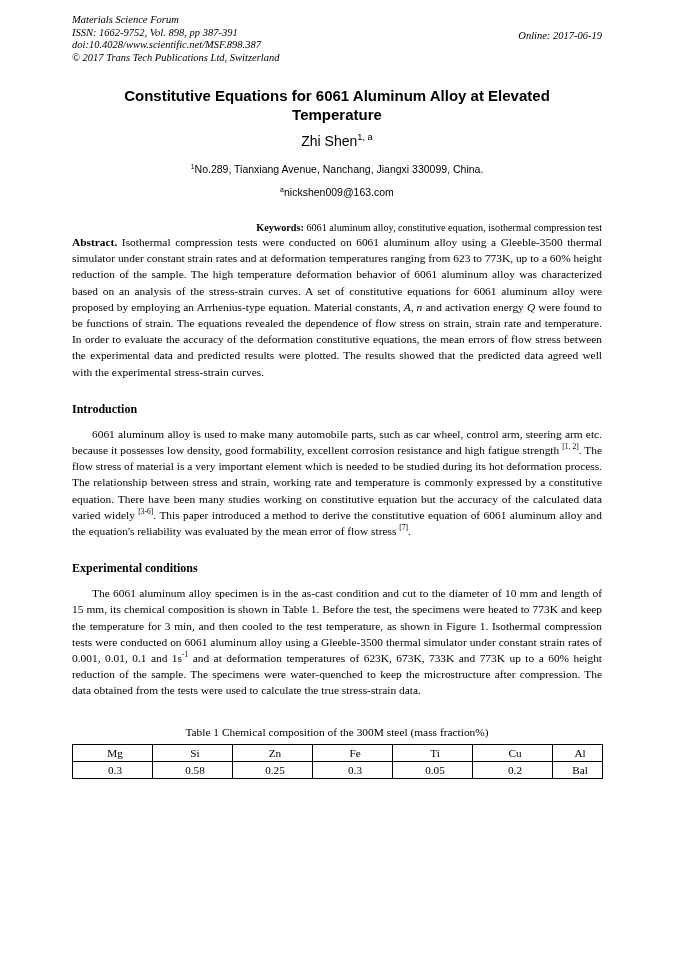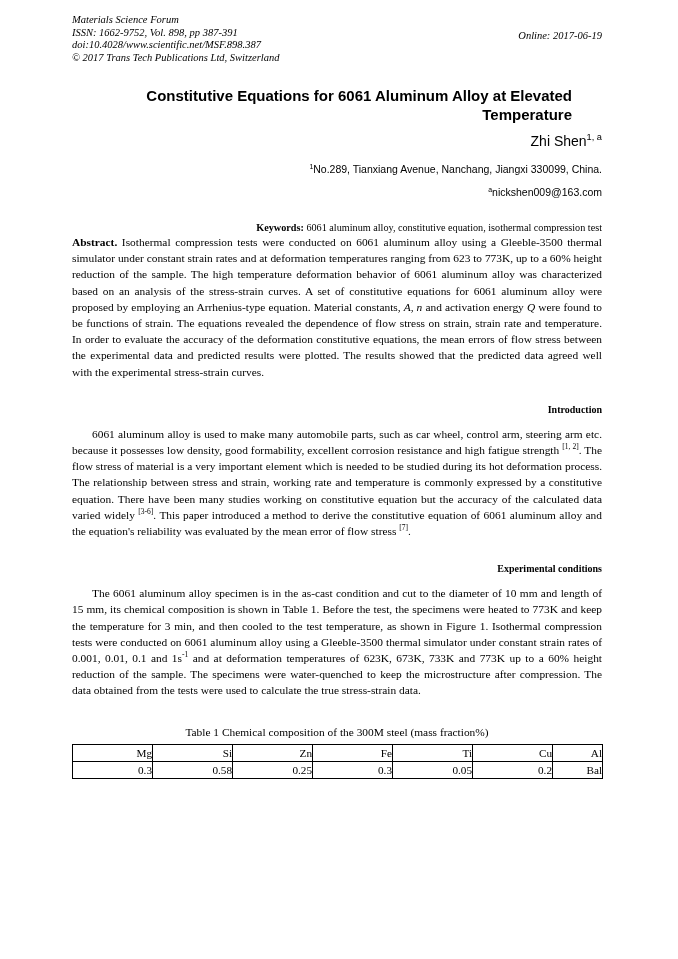--- a/index.html
+++ b/index.html
@@ -46,21 +46,21 @@
     right: 0;
     top: 16px;
     font-style: italic;
     font-size: 10.5px;
     white-space: nowrap;
   }
 
   
   .title-block {
     font-family: "Liberation Sans", sans-serif;
-    text-align: right;
+    text-align: center;
     margin-top: 14px;
   }
   .paper-title {
     font-size: 15px;
     font-weight: bold;
     line-height: 19px;
     margin: 0 auto;
     width: 470px;
   }
   .author {
@@ -100,46 +100,46 @@
     text-align: justify;
     text-justify: inter-word;
     margin: 0;
   }
   .abstract {
     margin-top: 20px;
   }
   .abstract b { font-weight: bold; }
 
   h2.section-heading {
-    font-size: 10px;
+    font-size: 12px;
     font-weight: bold;
     line-height: 15px;
     margin: 22px 0 9px 0;
-    text-align: right;
+    text-align: left;
   }
   p.indent { text-indent: 20px; }
 
   
   .table-wrap { margin-top: 26px; }
   .table-caption {
     font-size: 11.4px;
     line-height: 15px;
     text-align: center;
     margin-bottom: 4px;
   }
   table.comp-table {
     border-collapse: collapse;
     width: 530px;
     table-layout: fixed;
     font-size: 11.2px;
   }
   table.comp-table td, table.comp-table th {
     border: 1px solid #000000;
     padding: 1px 0 1px 5px;
-    text-align: right;
+    text-align: center;
     font-weight: normal;
     line-height: 14px;
     height: 14px;
     vertical-align: middle;
   }
   table.comp-table col.wide { width: 80px; }
   table.comp-table col.narrow { width: 50px; }
 </style>
 </head>
 <body>

